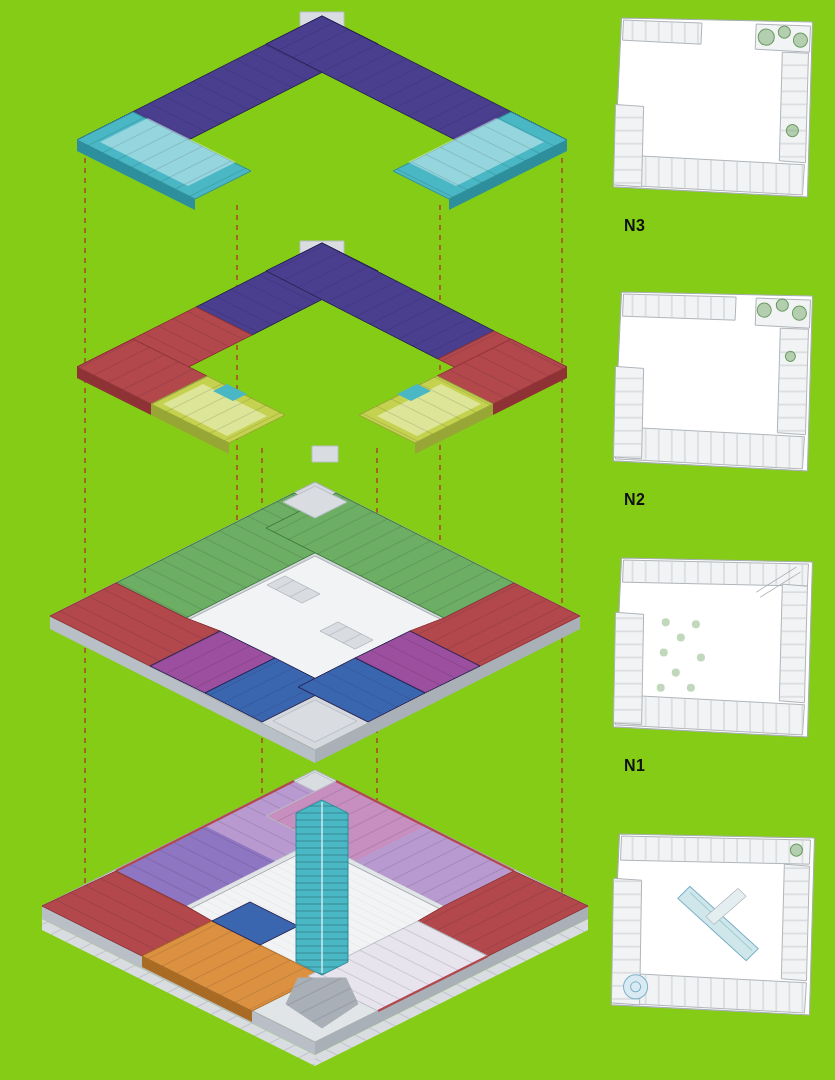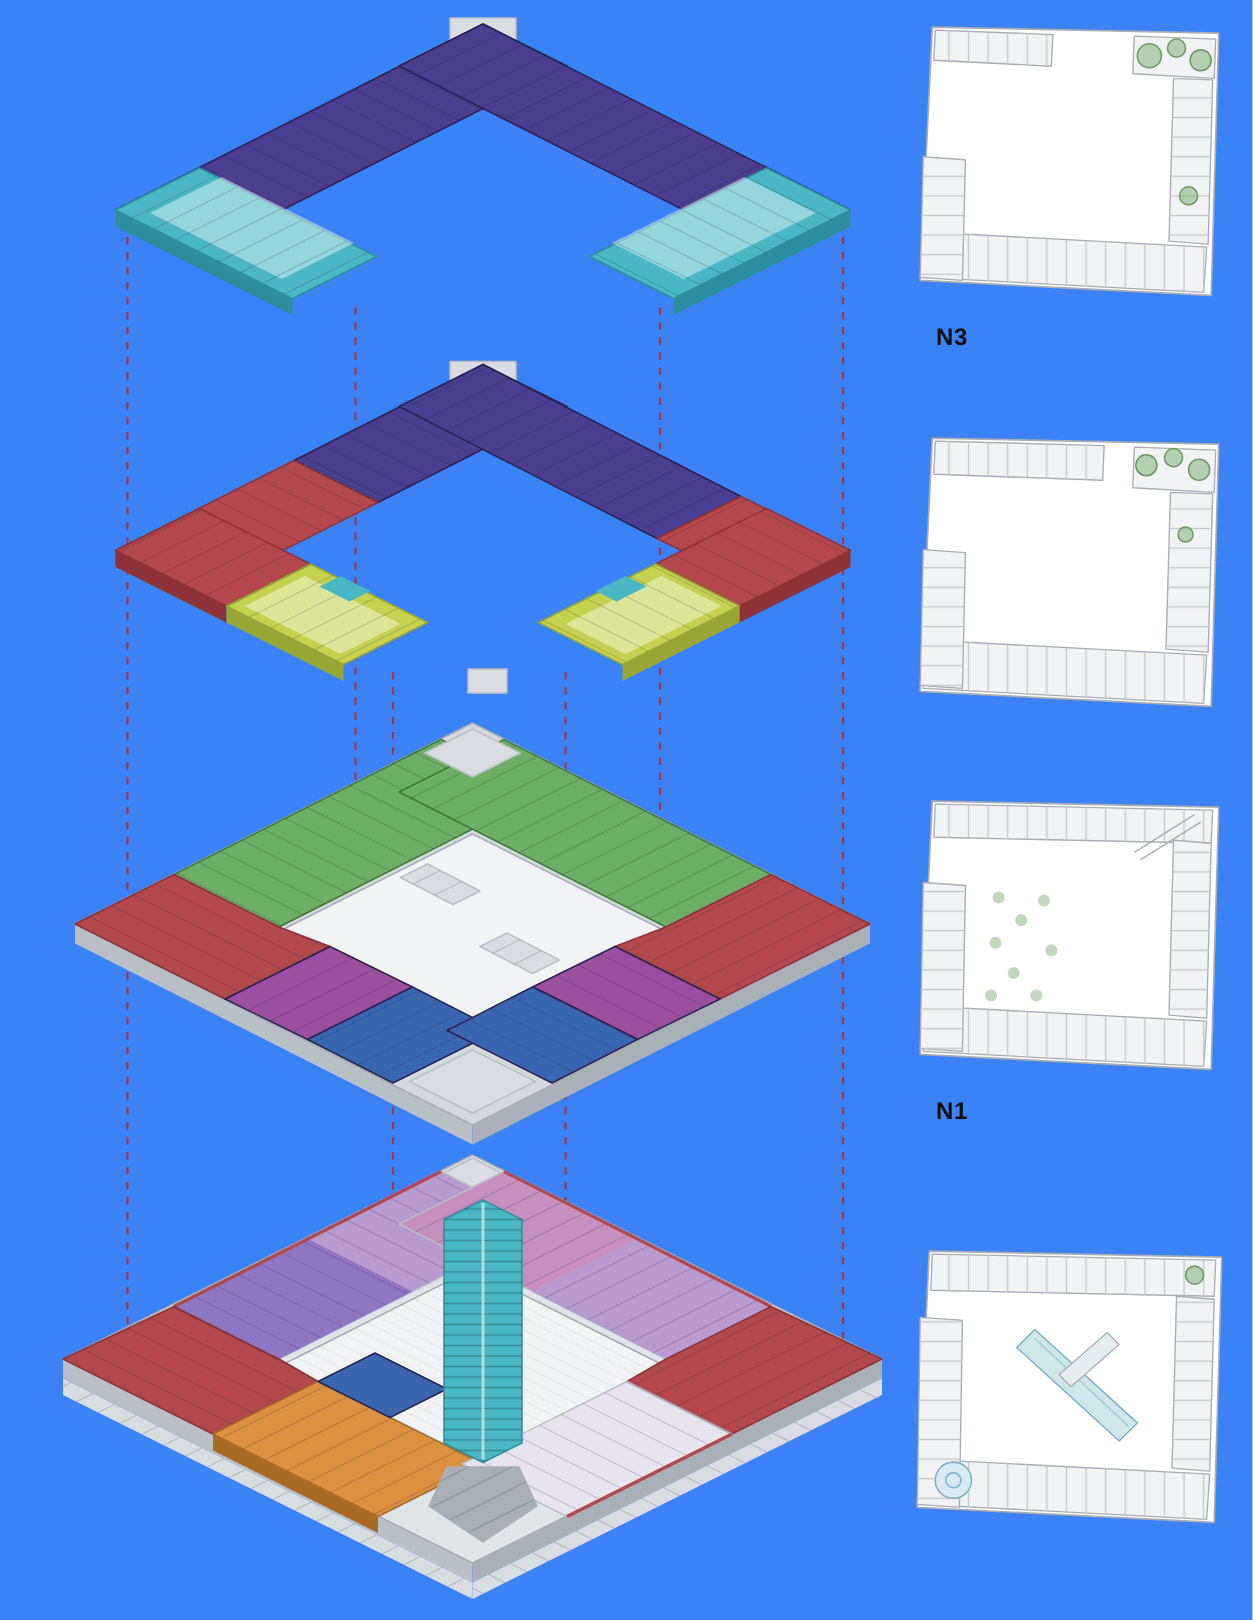--- a/index.html
+++ b/index.html
@@ -1,16 +1,16 @@
 <!DOCTYPE html>
 <html style="--purple: #4a3e8f; --purpleDeep: #2a2456; --teal: #49b7c4; --tealDark: #2e8f9c; --red: #b2484c; --redDark: #8f3236; --yellowGreen: #c5d24f; --yellowGreenDark: #98a636; --green: #6cae63; --greenDark: #3f7a3c; --blue: #3a66b0; --magenta: #9c4f9e; --orange: #dc9140; --orangeDark: #a96a24; --lavender: #b89ad0; --violet: #8f76c2; --orchid: #c78ec0; --paleLavender: #e8e4ee; --grayLight: #d9dde1; --gray: #b9bfc6; --grayMid: #aab0b7; --grayDark: #a9afb6; --plate: #d5d9dd; --plate2: #e2e5e8; --courtyard: #f2f3f4; --dashRed: #b03030; --planStroke: #a7adb3; --treeGreen: #6a9a60; --poolBlue: #7ab0c9; --ink: #101010;"><head>
 <meta charset="utf-8">
 <style>
   html,body{margin:0;padding:0;background:#ffffff;font-family:"Liberation Sans",sans-serif;}
-  #sheet{position:relative;width:835px;height:1080px;background:#3b82f6;overflow:hidden;}
+  #sheet{position:relative;width:835px;height:1080px;background:#84cc16;overflow:hidden;}
   #axon-svg{position:absolute;left:0;top:0;}
   
   [data-name="alignment-guides"] line{stroke:var(--dashRed);stroke-width:1.4;stroke-dasharray:5 5;opacity:.9;}
   
   polygon,rect{stroke-linejoin:round;}
   .f-purple{fill:var(--purple)} .s-purpleDeep{stroke:var(--purpleDeep);stroke-width:1}
   .f-teal{fill:var(--teal)} .s-tealDeep{stroke:var(--tealDark);stroke-width:1} .f-tealDark{fill:var(--tealDark)}
   .f-red{fill:var(--red)} .s-redDark{stroke:var(--redDark);stroke-width:1} .f-redDark{fill:var(--redDark)}
   .f-yg{fill:var(--yellowGreen)} .s-ygDark{stroke:var(--yellowGreenDark);stroke-width:1} .f-ygDark{fill:var(--yellowGreenDark)}
   .f-green{fill:var(--green)} .s-greenDark{stroke:var(--greenDark);stroke-width:1}
@@ -231,23 +231,24 @@
           <circle class="tree" cx="176" cy="19" r="6"></circle>
           <circle class="tree" cx="193" cy="27" r="7"></circle>
         <polygon class="plan-block" points="174,42 202,43 199,148 171,146"></polygon>
         <polygon class="ov" fill="url(#th2)" points="174,42 202,43 199,148 171,146"></polygon>
         <circle class="tree" cx="184" cy="70" r="5"></circle>
         <polygon class="plan-block" points="12,140 198,150 196,182 10,172"></polygon>
         <polygon class="ov" fill="url(#tv2)" points="12,140 198,150 196,182 10,172"></polygon>
         <polygon class="plan-block" points="10,80 38,82 36,172 8,170"></polygon>
         <polygon class="ov" fill="url(#th2)" points="10,80 38,82 36,172 8,170"></polygon>
       </svg>
+      <div class="thumb-label" data-name="plan-label-n2">N2</div>
     </div>
 
-    <div class="thumb-card" style="top:528px;" data-name="plan-thumbnail-n1">
+    <div class="thumb-card" style="top:552px;" data-name="plan-thumbnail-n1">
       <svg width="224" height="196" viewBox="0 0 220 195" data-name="plan-n1-drawing">
         <defs>
           <pattern id="tv3" width="13" height="12" patternUnits="userSpaceOnUse">
               <line x1="1" y1="0" x2="1" y2="12" stroke="#c3c8cc" stroke-width="0.9"></line>
             </pattern>
           <pattern id="th3" width="12" height="13" patternUnits="userSpaceOnUse">
               <line x1="0" y1="1" x2="12" y2="1" stroke="#c3c8cc" stroke-width="0.9"></line>
             </pattern>
         </defs>
         <polygon class="plan-bound" points="16,6 206,10 201,184 8,174"></polygon>

